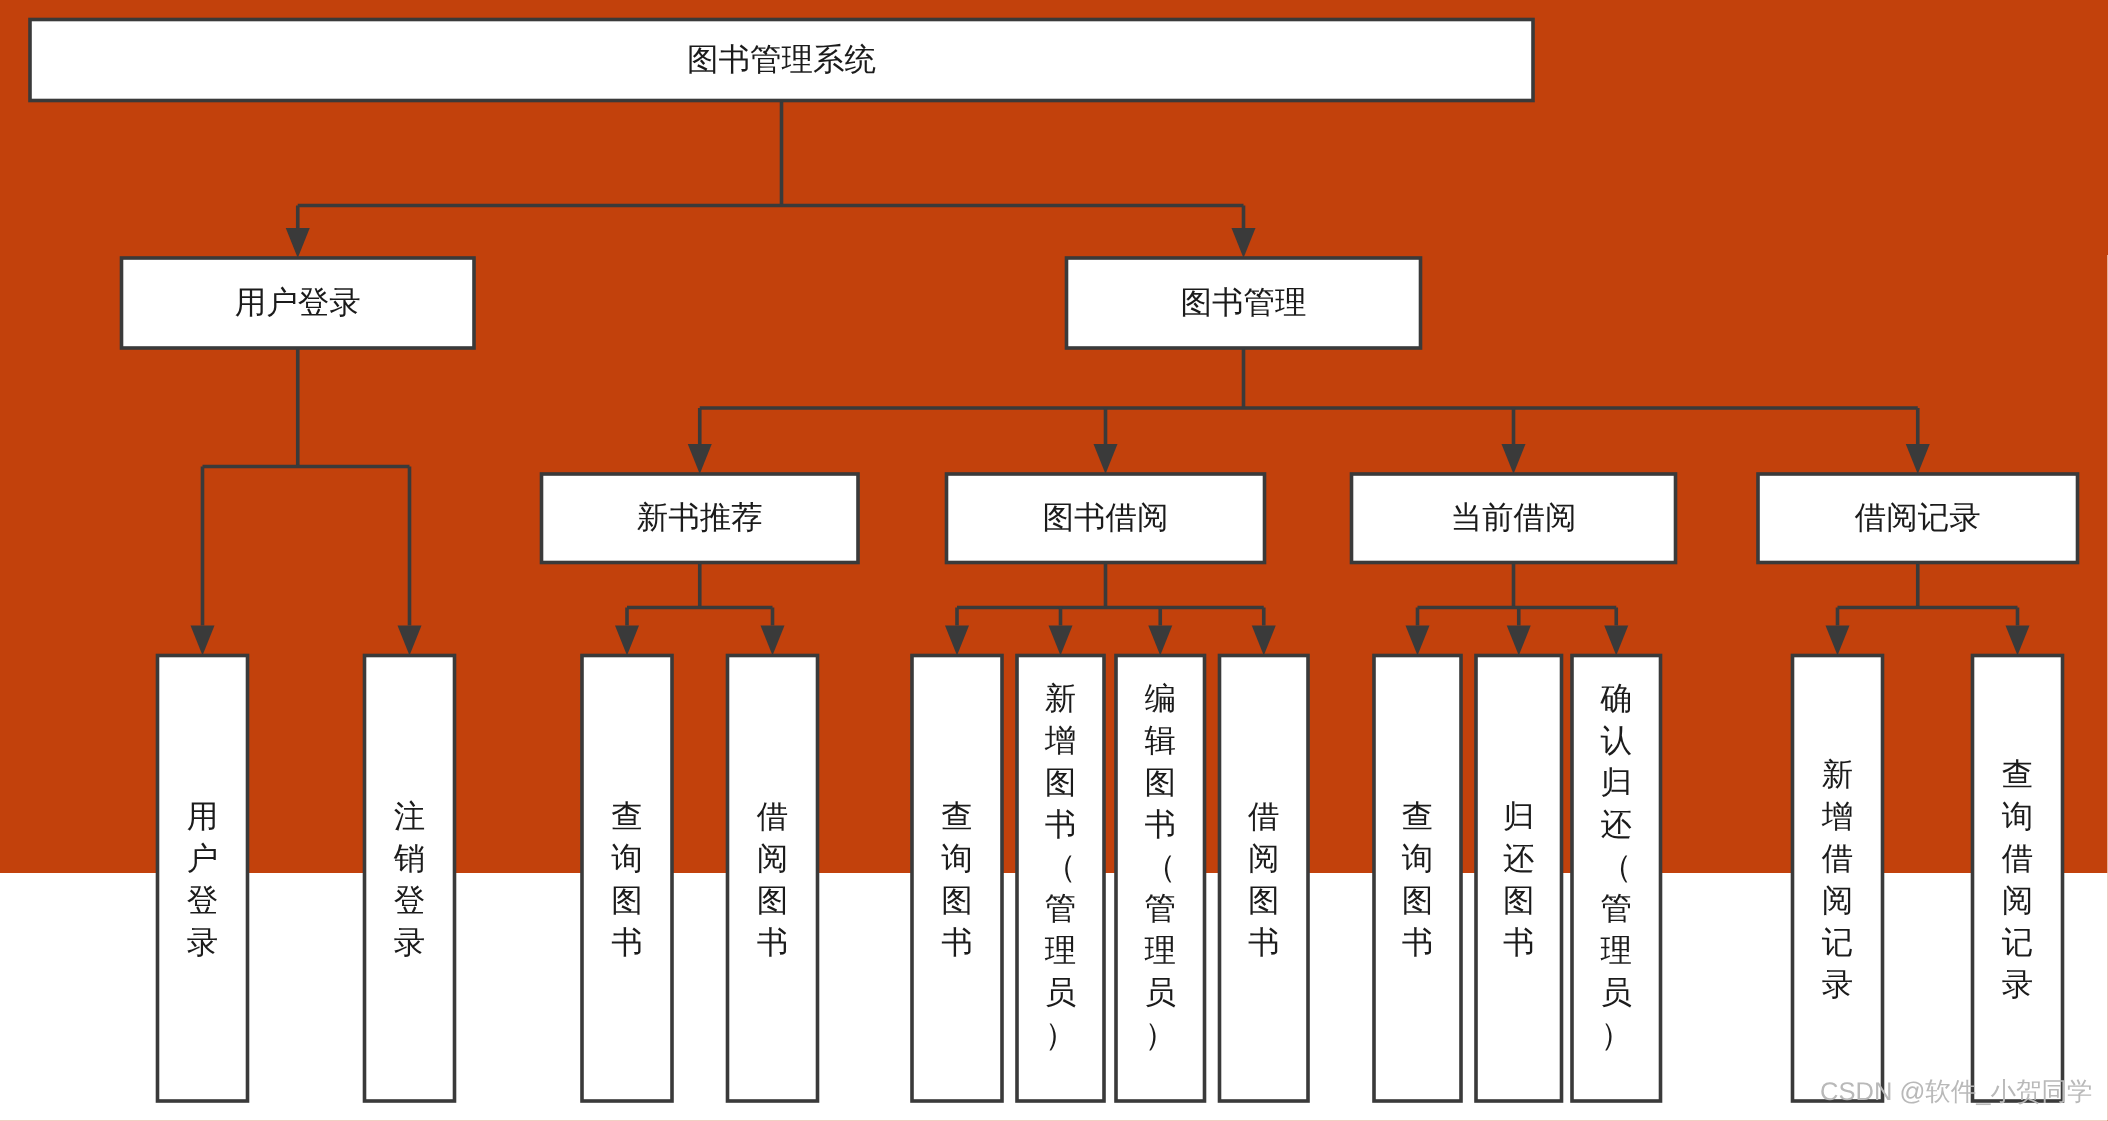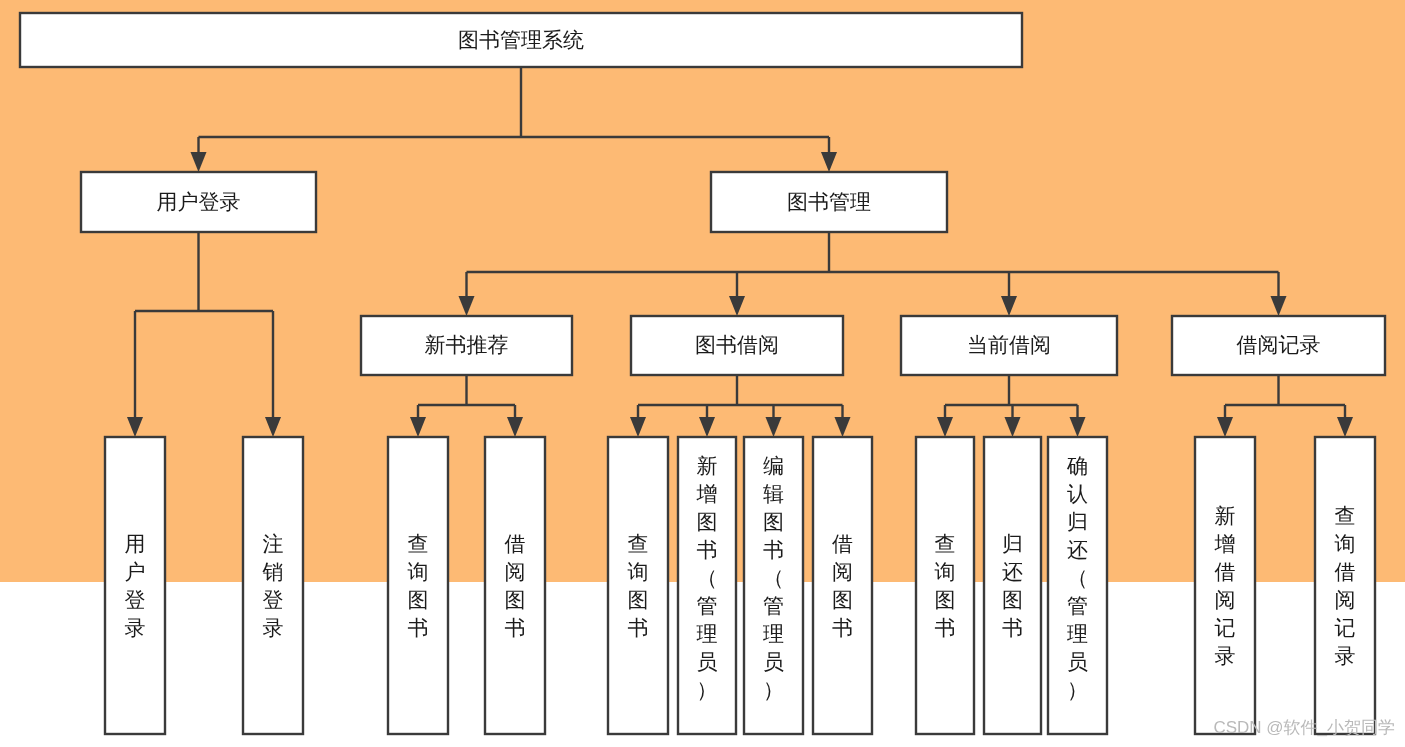--- a/index.html
+++ b/index.html
@@ -10,21 +10,21 @@
   body {
     width: 1405px;
     height: 747px;
     font-family: "Liberation Sans", "DejaVu Sans", sans-serif;
     overflow: hidden;
   }
   #diagram-root {
     position: relative;
     width: 1405px;
     height: 582px;
-    background: #fdba74;
+    background: #c2410c;
   }
   svg.diagram-canvas {
     position: absolute;
     top: 0;
     left: 0;
     width: 1405px;
     height: 747px;
     display: block;
   }
   .node-box {

